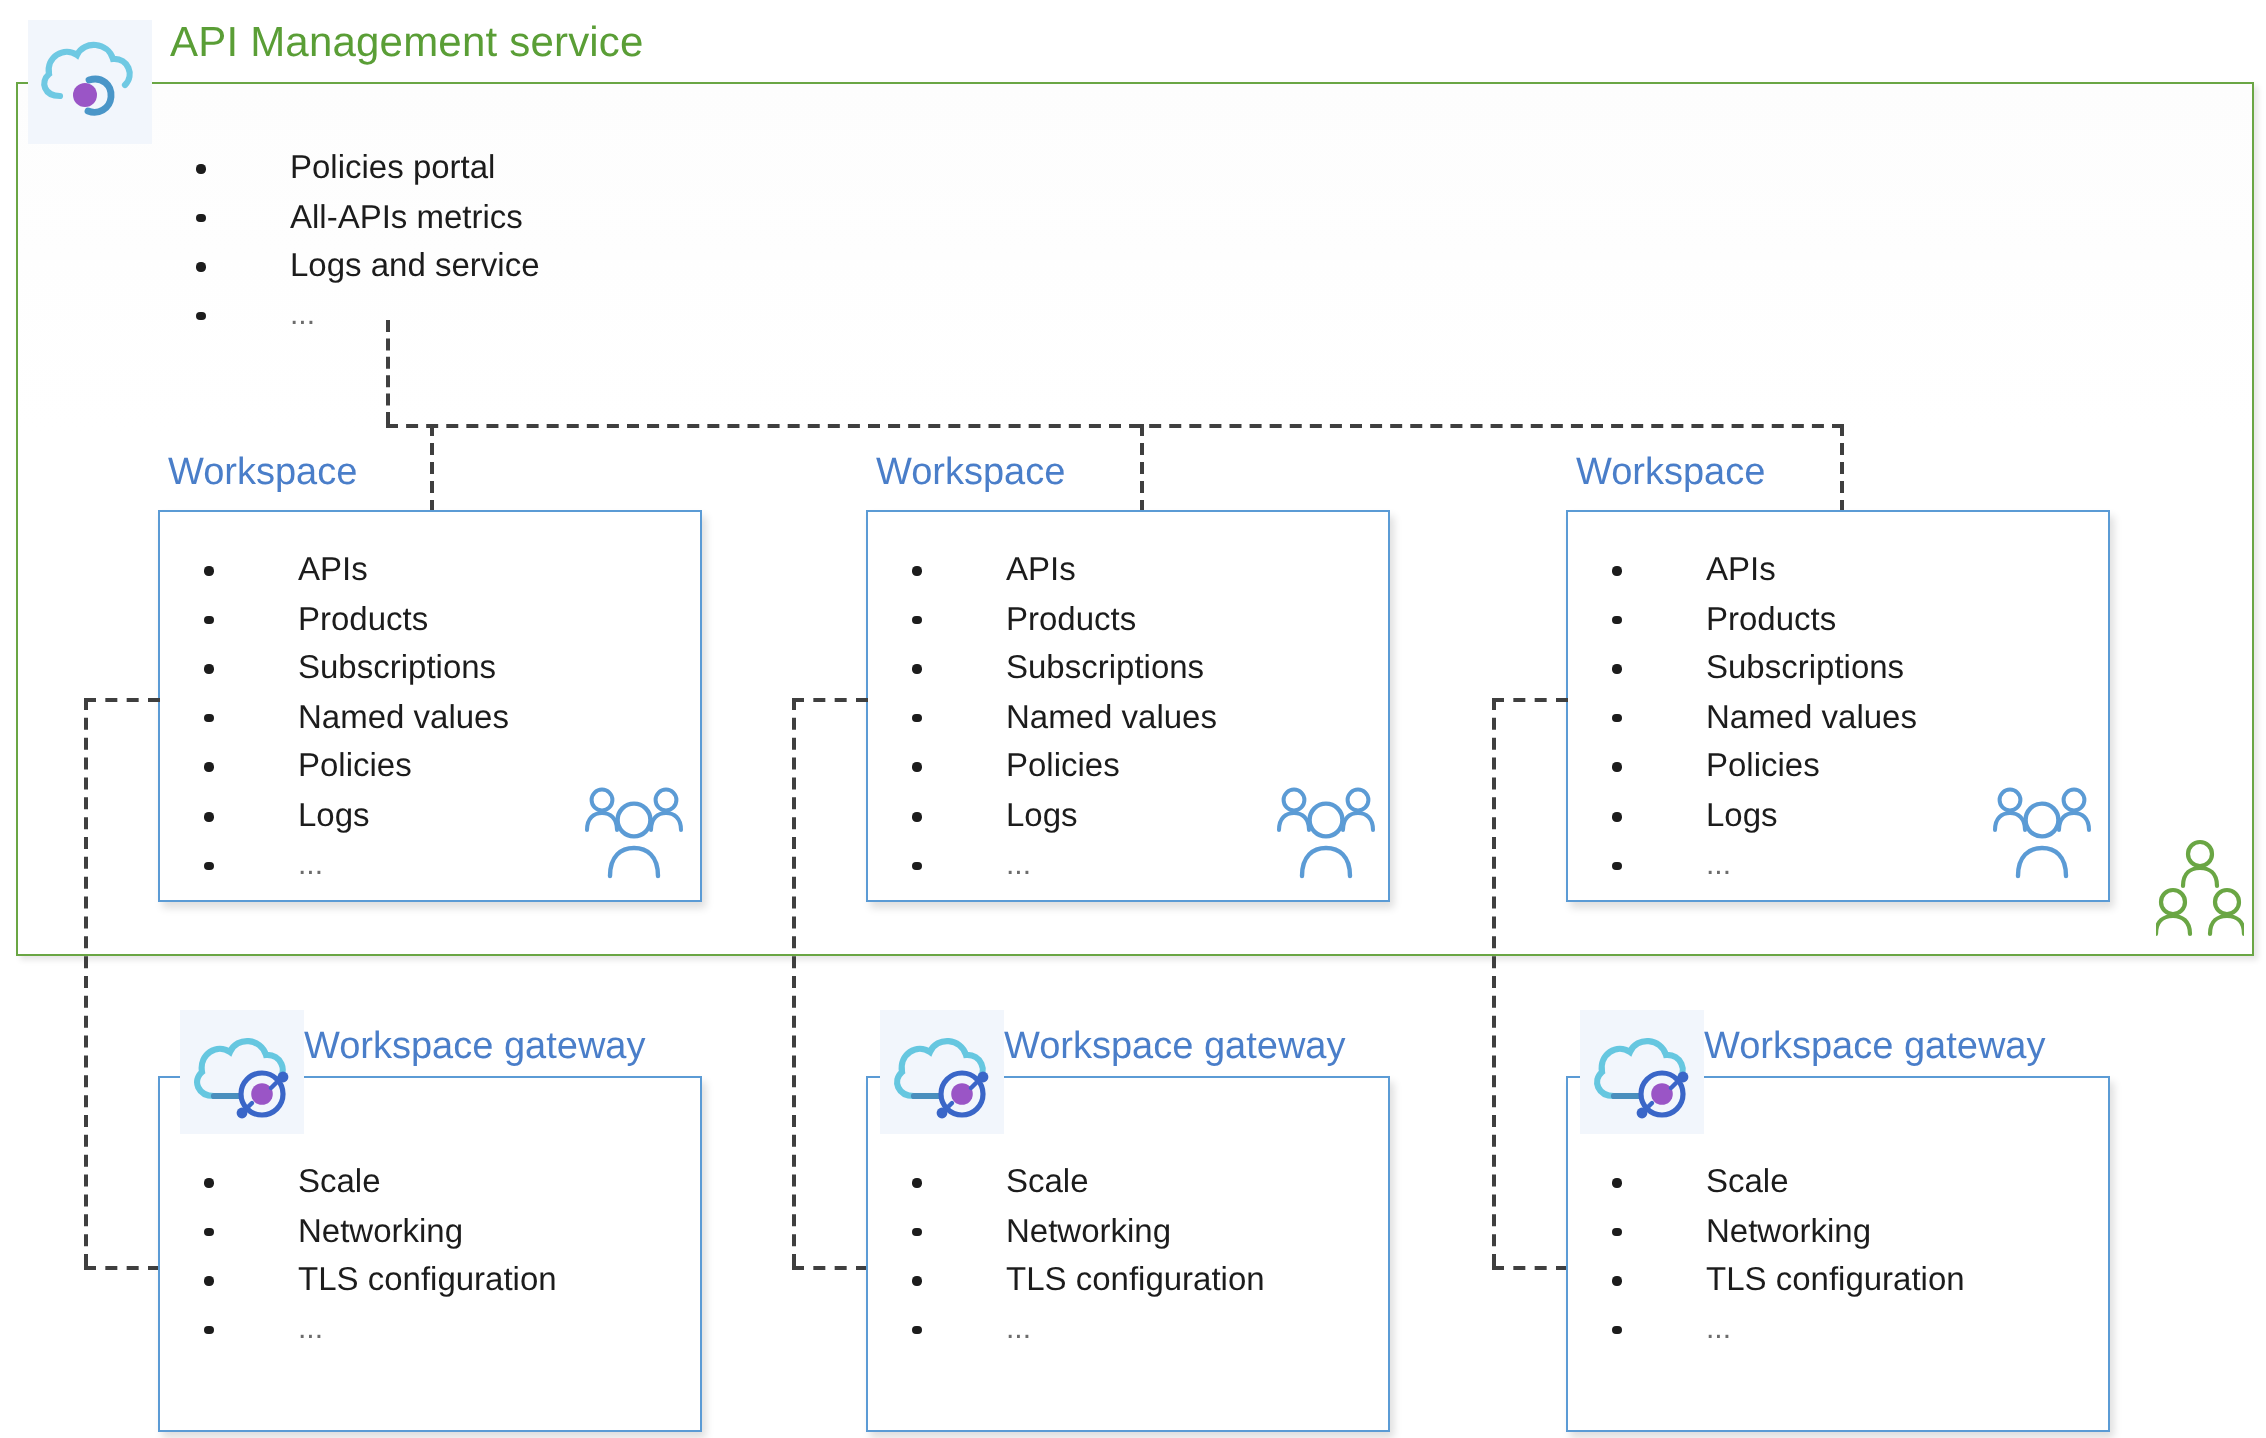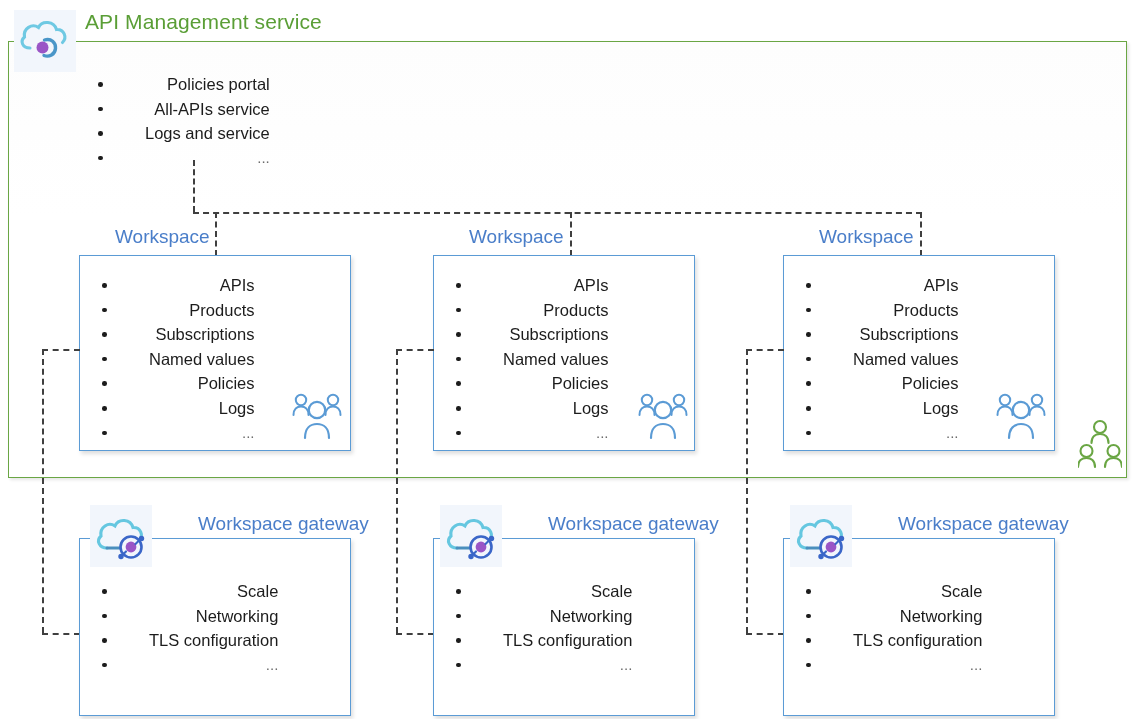--- a/index.html
+++ b/index.html
@@ -10,21 +10,20 @@
   body {
     font-family: "Liberation Sans", sans-serif;
     -webkit-font-smoothing: antialiased;
   }
   #canvas {
     position: relative;
     width: 1133px;
     height: 719px;
     background: #ffffff;
     overflow: hidden;
-    text-align: right;
   }
 
   
   .service-container {
     position: absolute;
     left: 8px;
     top: 41px;
     width: 1119px;
     height: 437px;
     border: 1.5px solid #6aa644;
@@ -42,29 +41,27 @@
     color: #5a9e36;
     letter-spacing: 0.1px;
     white-space: nowrap;
   }
 
   .ws-title {
     position: absolute;
     font-size: 19px;
     color: #4a7ec9;
     white-space: nowrap;
-    margin-left: 31px;
   }
 
   .gw-title {
     position: absolute;
     font-size: 19px;
     color: #4a7ec9;
     white-space: nowrap;
-    margin-left: 46px;
   }
 
   
   .icon-tile {
     position: absolute;
     background: #f2f6fc;
   }
   .icon-tile svg { display: block; }
 
   
@@ -134,21 +131,21 @@
       <path d="M16 38 C8 38 6 31 10.5 27 C9 18.5 18 13 24.5 17.5 C28 10 40 11 42.5 19.5 C50 19 53.5 27.5 48.5 32.5" fill="none" stroke="#6fc9e3" stroke-width="3.1" stroke-linecap="round"></path>
       <path d="M30.5 30 C37 28 42 32.5 41.5 38.5 C41 44.5 35 47.5 30 45.5" fill="none" stroke="#4a96c8" stroke-width="3.4" stroke-linecap="round"></path>
       <circle cx="28.5" cy="37.5" r="6" fill="#9a55c6"></circle>
     </svg>
   </div>
 
   <div class="service-title">API Management service</div>
 
   <ul class="bullets" style="left:85px; top:72px;">
     <li>Policies portal</li>
-    <li>All-APIs service</li>
+    <li>All-APIs metrics</li>
     <li>Logs and service</li>
     <li class="ellipsis">...</li>
   </ul>
 
   <div class="people-icon" style="left:1078px; top:418px;">
     <svg width="44" height="52" viewBox="0 0 44 52">
       <circle cx="22" cy="9" r="6" fill="none" stroke="#6aa644" stroke-width="2.1"></circle>
       <path d="M13.5 25 C13.5 18.5 17.5 16 22 16 C26.5 16 30.5 18.5 30.5 25" fill="none" stroke="#6aa644" stroke-width="2.1" stroke-linecap="round"></path>
       <circle cx="8.5" cy="33" r="6" fill="none" stroke="#6aa644" stroke-width="2.1"></circle>
       <path d="M0 49 C0 42.5 4 40 8.5 40 C13 40 17 42.5 17 49" fill="none" stroke="#6aa644" stroke-width="2.1" stroke-linecap="round"></path>

